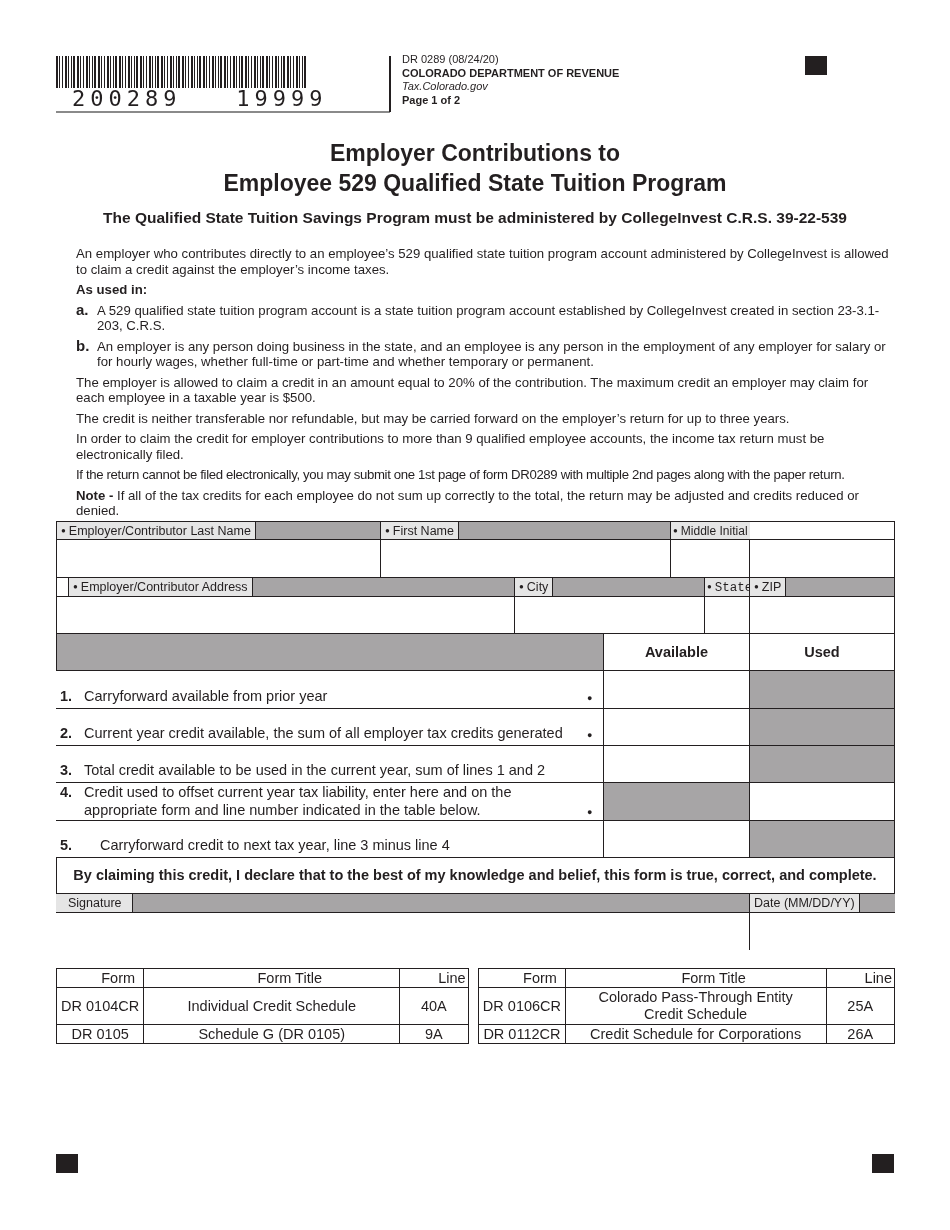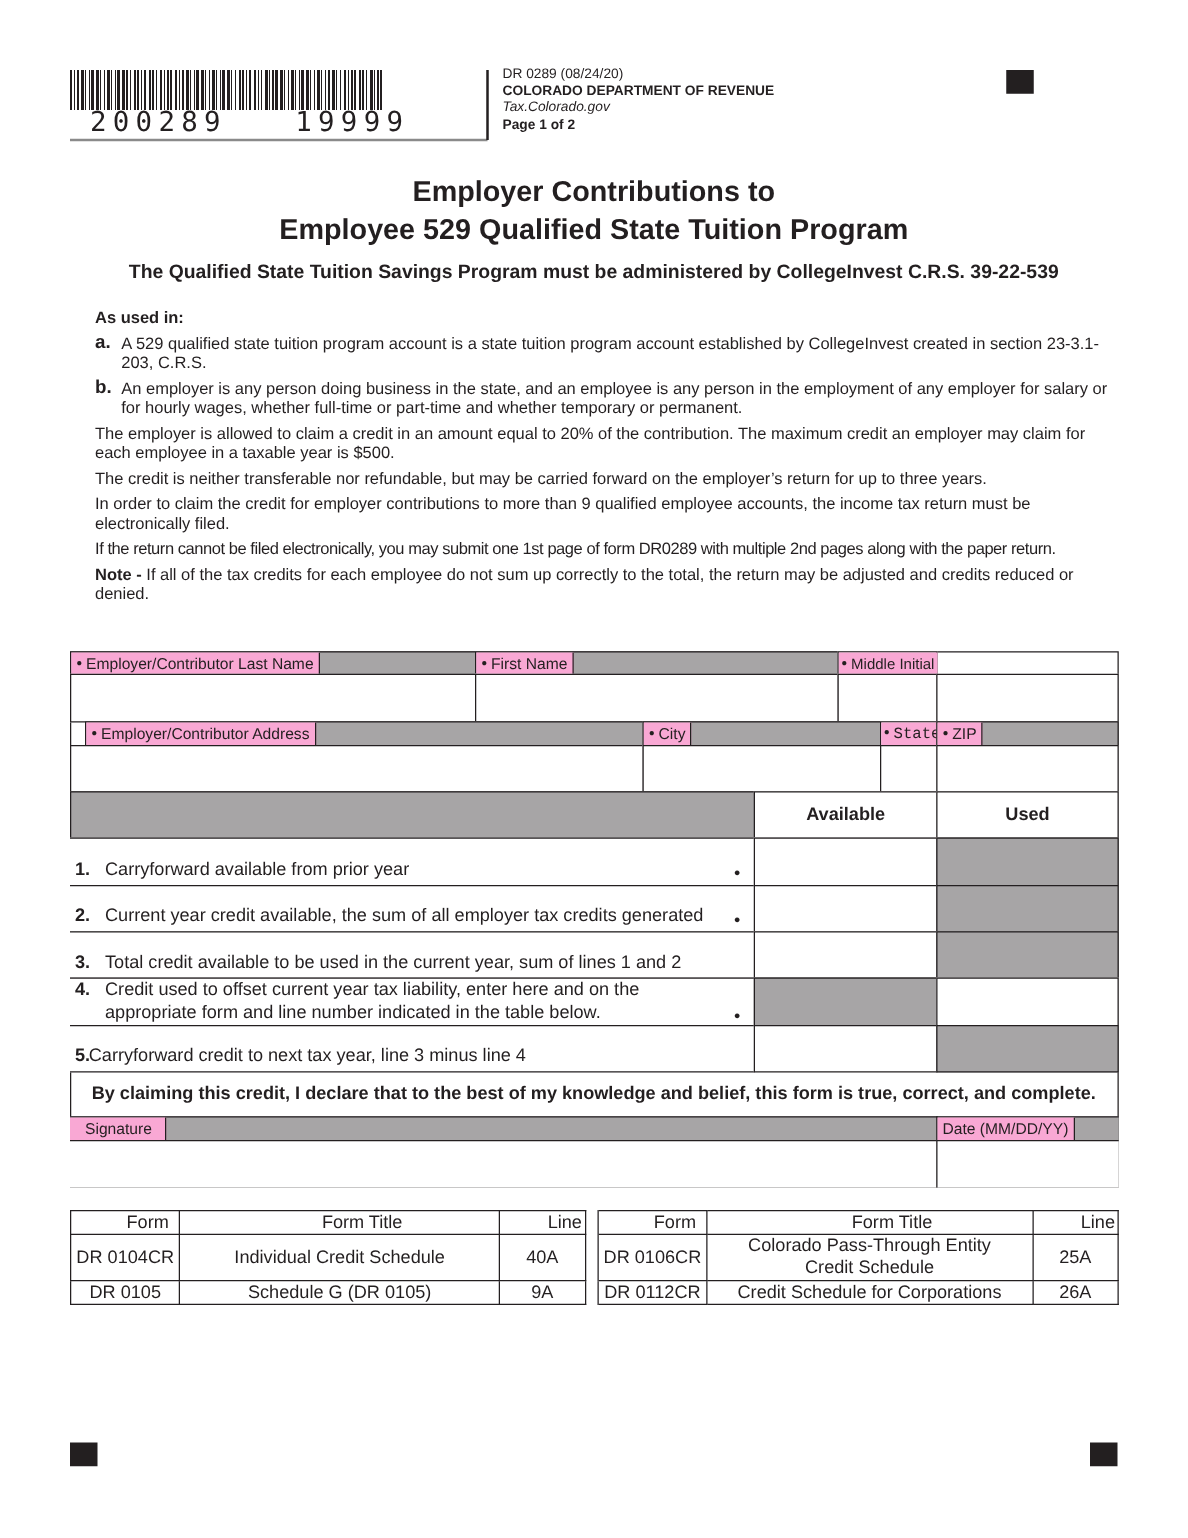--- a/index.html
+++ b/index.html
@@ -28,21 +28,21 @@
   .intro { left: 76px; width: 820px; font-size: 13.2px; line-height: 15.5px; }
   .intro p { margin-bottom: 5px; }
   .intro .lbl { font-weight: bold; }
   .intro .item { position: relative; padding-left: 21px; margin-bottom: 5px; }
   .intro .item .mk { position: absolute; left: 0; top: -1px; font-weight: bold; font-size: 15px; }
 
   
   .grid { position: absolute; border: 1.5px solid #231f20; }
   .cell { position: absolute; border: 1px solid #231f20; background: #fff; }
   .shade { background: #a7a5a6; }
-  .flabel { position: absolute; font-size: 12.5px; background: #f9a8d4; padding: 0 4px 0 4px; white-space: nowrap; border-right: 1px solid #231f20; height: 18px; line-height: 18px; top: 0; }
+  .flabel { position: absolute; font-size: 12.5px; background: #e5e5e5; padding: 0 4px 0 4px; white-space: nowrap; border-right: 1px solid #231f20; height: 18px; line-height: 18px; top: 0; }
   .dot::before { content: "\25CF"; font-size: 8px; margin-right: 3px; vertical-align: 2px; }
   .lineno { position: absolute; font-weight: bold; font-size: 14.5px; }
   .linetxt { position: absolute; font-size: 14.5px; line-height: 18px; }
   .bullet { position: absolute; font-size: 9px; }
   .colhdr { position: absolute; font-weight: bold; font-size: 14.5px; text-align: center; }
   .declare { position: absolute; font-weight: bold; font-size: 14.5px; left: 56px; width: 838px; text-align: center; }
 
   table.ref { position: absolute; border-collapse: collapse; font-size: 14.5px; }
   table.ref td, table.ref th { border: 1.5px solid #231f20; text-align: center; padding: 0 2px; line-height: 17px; }
   table.ref th { font-weight: normal; height: 19px; padding-left: 38px; }
@@ -63,20 +63,21 @@
 </div>
 <div class="abs marker" style="left:805px; top:56px;"></div>
 
 <div class="abs title">
   <div>Employer Contributions to</div>
   <div>Employee 529 Qualified State Tuition Program</div>
 </div>
 <div class="abs subtitle">The Qualified State Tuition Savings Program must be administered by CollegeInvest C.R.S. 39-22-539</div>
 
 <div class="abs intro" style="top:246px;">
+  <p>An employer who contributes directly to an employee’s 529 qualified state tuition program account administered by CollegeInvest is allowed to claim a credit against the employer’s income taxes.</p>
   <p class="lbl">As used in:</p>
   <div class="item">
     <span class="mk">a.</span>
     <span>A 529 qualified state tuition program account is a state tuition program account established by CollegeInvest created in section 23-3.1-203, C.R.S.</span>
   </div>
   <div class="item">
     <span class="mk">b.</span>
     <span>An employer is any person doing business in the state, and an employee is any person in the employment of any employer for salary or for hourly wages, whether full-time or part-time and whether temporary or permanent.</span>
   </div>
   <p>The employer is allowed to claim a credit in an amount equal to 20% of the contribution. The maximum credit an employer may claim for each employee in a taxable year is $500.</p>
@@ -159,21 +160,21 @@
   <span class="lineno" style="left:4px; top:1px;">4.</span>
   <span class="linetxt" style="left:28px; top:0px;">Credit used to offset current year tax liability, enter here and on the</span>
   <span class="linetxt" style="left:28px; top:18px;">appropriate form and line number indicated in the table below.</span>
   <span class="bullet" style="left:531px; top:24px;">●</span>
 </div>
 <div class="cell shade" style="left:603px; top:782px; width:147px; height:39px;"></div>
 <div class="cell" style="left:749px; top:782px; width:146px; height:39px;"></div>
 
 <div class="cell" style="left:56px; top:820px; width:548px; height:38px; border-left:none; border-right:none;">
   <span class="lineno" style="left:4px; top:16px;">5.</span>
-  <span class="linetxt" style="left:15px; top:15px;">Carryforward credit to next tax year, line 3 minus line 4</span>
+  <span class="linetxt" style="left:44px; top:15px;">Carryforward credit to next tax year, line 3 minus line 4</span>
 </div>
 <div class="cell" style="left:603px; top:820px; width:147px; height:38px;"></div>
 <div class="cell shade" style="left:749px; top:820px; width:146px; height:38px;"></div>
 
 <div class="declare" style="top:867px;">By claiming this credit, I declare that to the best of my knowledge and belief, this form is true, correct, and complete.</div>
 
 <div class="cell shade" style="left:56px; top:893px; width:694px; height:20px; border-left:none;">
   <span class="flabel" style="padding:0 10px 0 12px; font-size:12.5px;">Signature</span>
 </div>
 <div class="cell shade" style="left:749px; top:893px; width:146px; height:20px; border-right:none;">

